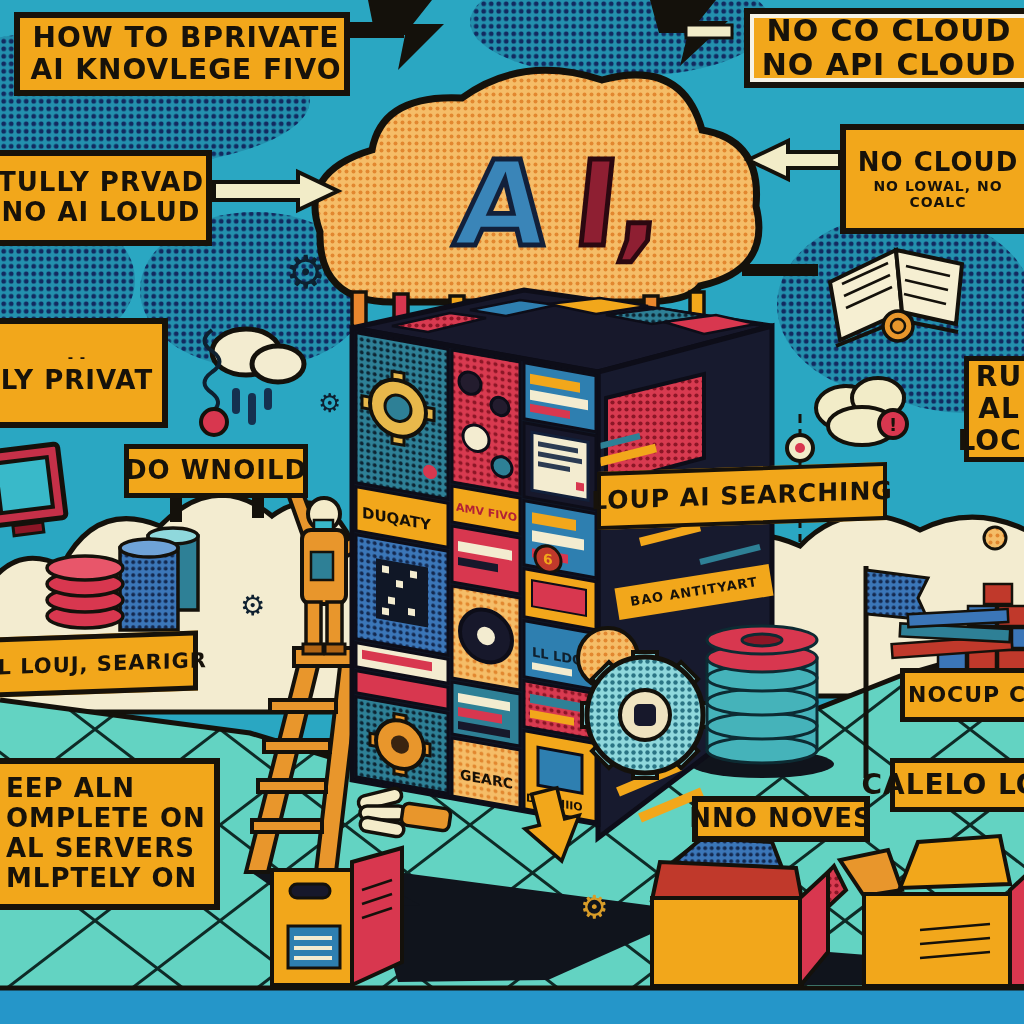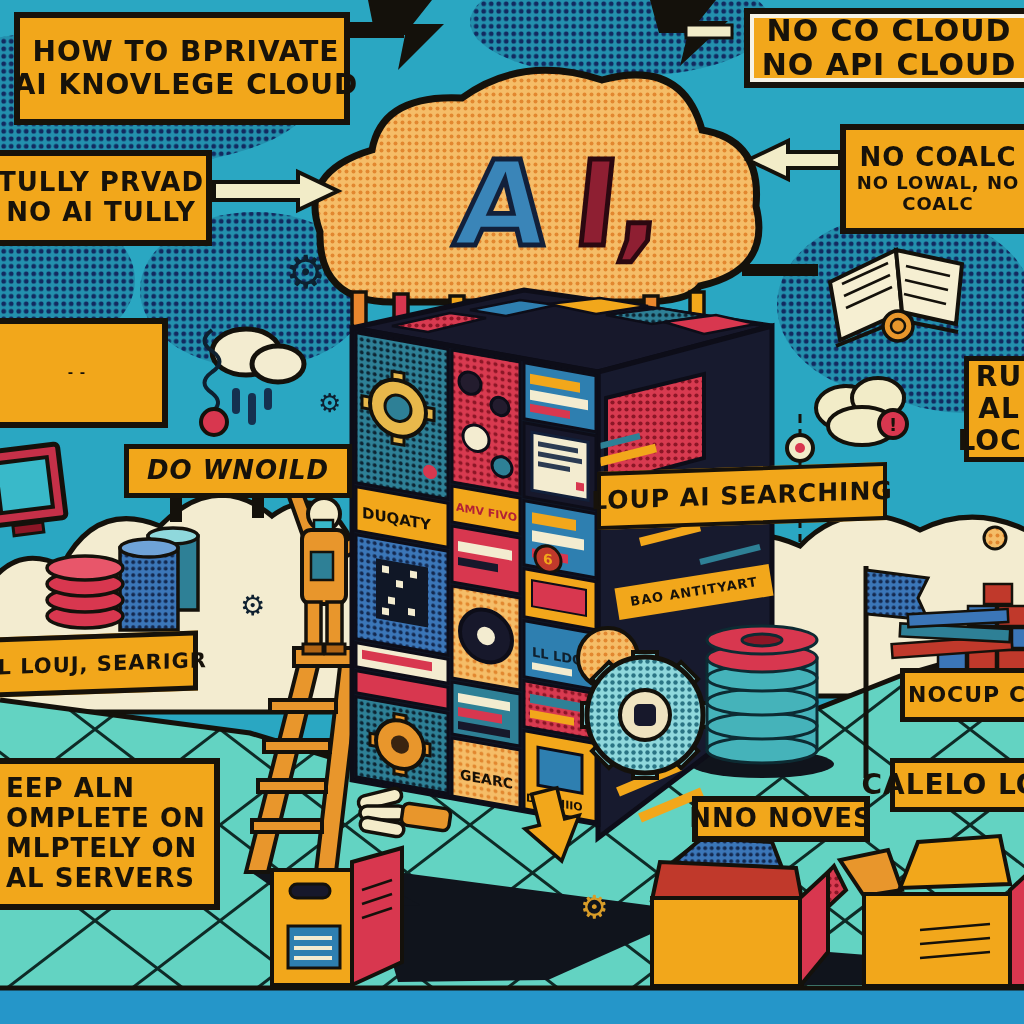--- a/index.html
+++ b/index.html
@@ -5,21 +5,21 @@
   html,body{margin:0;padding:0;background:#111;}
   .scene{position:relative;width:1024px;height:1024px;background:#2aa7c2;overflow:hidden;
          font-family:"DejaVu Sans",sans-serif;}
   .scene svg{position:absolute;left:0;top:0;}
   .banner{position:absolute;background:#f2a71b;border:6px solid #17120a;color:#17120a;
           font-weight:bold;display:flex;flex-direction:column;justify-content:center;
           align-items:center;text-align:center;box-sizing:border-box;z-index:3;
           letter-spacing:1px;line-height:1.15;}
   .banner div{white-space:nowrap;}
   .t30{font-size:30px}.t28{font-size:28px}.t26{font-size:26px}.t25{font-size:25px}
-  .t22{font-size:22px}.t21{font-size:21px}.t20{font-size:28px}.t18{font-size:18px}
+  .t22{font-size:22px}.t21{font-size:21px}.t20{font-size:28px}.t18{font-size:14px}
   .t13{font-size:13px}
   .inner-white{box-shadow:inset 0 0 0 4px #f7f3e6;}
 </style>
 </head>
 <body>
 
 <div class="scene">
 
 <svg width="1024" height="1024" viewBox="0 0 1024 1024">
   <defs>
@@ -424,62 +424,63 @@
   </g>
 
   <text x="580" y="918" font-size="32" fill="#d89c28">⚙</text>
 
   <g>
     <rect x="0" y="988" width="1024" height="36" fill="#2596c9"></rect>
     <line x1="0" y1="988" x2="1024" y2="988" stroke="#14110b" stroke-width="5"></line>
   </g>
 </svg>
 
-<div class="banner" style="left:14px;top:12px;width:336px;height:113px;padding-left:8px;">
+<div class="banner" style="left:14px;top:12px;width:336px;height:84px;padding-left:8px;">
   <div class="t28">HOW TO BPRIVATE</div>
-  <div class="t28">AI KNOVLEGE CLOUD</div>
+  <div class="t28">AI KNOVLEGE FIVO</div>
 </div>
 
 <div class="banner inner-white" style="left:744px;top:8px;width:290px;height:80px;text-align:center;">
   <div class="t30">NO CO CLOUD</div>
   <div class="t30">NO API CLOUD</div>
 </div>
 
 <div class="banner" style="left:-10px;top:150px;width:222px;height:96px;">
   <div class="t26">TULLY PRVAD</div>
-  <div class="t26">NO AI TULLY</div>
+  <div class="t26">NO AI LOLUD</div>
 </div>
 
 <div class="banner" style="left:840px;top:124px;width:196px;height:110px;">
-  <div class="t26">NO COALC</div>
+  <div class="t26">NO CLOUD</div>
   <div class="t18">NO LOWAL, NO</div>
   <div class="t18">COALC</div>
 </div>
 
 <div class="banner" style="left:-14px;top:318px;width:182px;height:110px;">
   <div class="t13">- -</div>
-</div>
-
-<div class="banner" style="left:124px;top:444px;width:228px;height:54px;border-width:5px;font-style:italic;">
+  <div class="t26">LY PRIVAT</div>
+</div>
+
+<div class="banner" style="left:124px;top:444px;width:184px;height:54px;border-width:5px;">
   <div class="t26">DO WNOILD</div>
 </div>
 
 <div class="banner" style="left:597px;top:467px;width:290px;height:58px;border-width:4px;transform:skewY(-2deg);">
   <div class="t25">LOUP AI  SEARCHING</div>
 </div>
 
 <div class="banner" style="left:-8px;top:634px;width:206px;height:60px;border-width:5px;transform:skewY(-2deg);">
   <div class="t21">LL LOUJ,  SEARIGR</div>
 </div>
 
 <div class="banner" style="left:-14px;top:758px;width:234px;height:152px;align-items:flex-start;padding-left:14px;">
   <div class="t26">EEP ALN</div>
   <div class="t26">OMPLETE ON</div>
+  <div class="t26">AL SERVERS</div>
   <div class="t26">MLPTELY ON</div>
-  <div class="t26">AL SERVERS</div>
 </div>
 
 <div class="banner" style="left:964px;top:356px;width:70px;height:106px;border-width:5px;">
   <div class="t20">RU</div>
   <div class="t20">AL</div>
   <div class="t20">LOCL</div>
 </div>
 
 <div class="banner" style="left:900px;top:668px;width:134px;height:54px;border-width:5px;">
   <div class="t22">NOCUP C</div>

